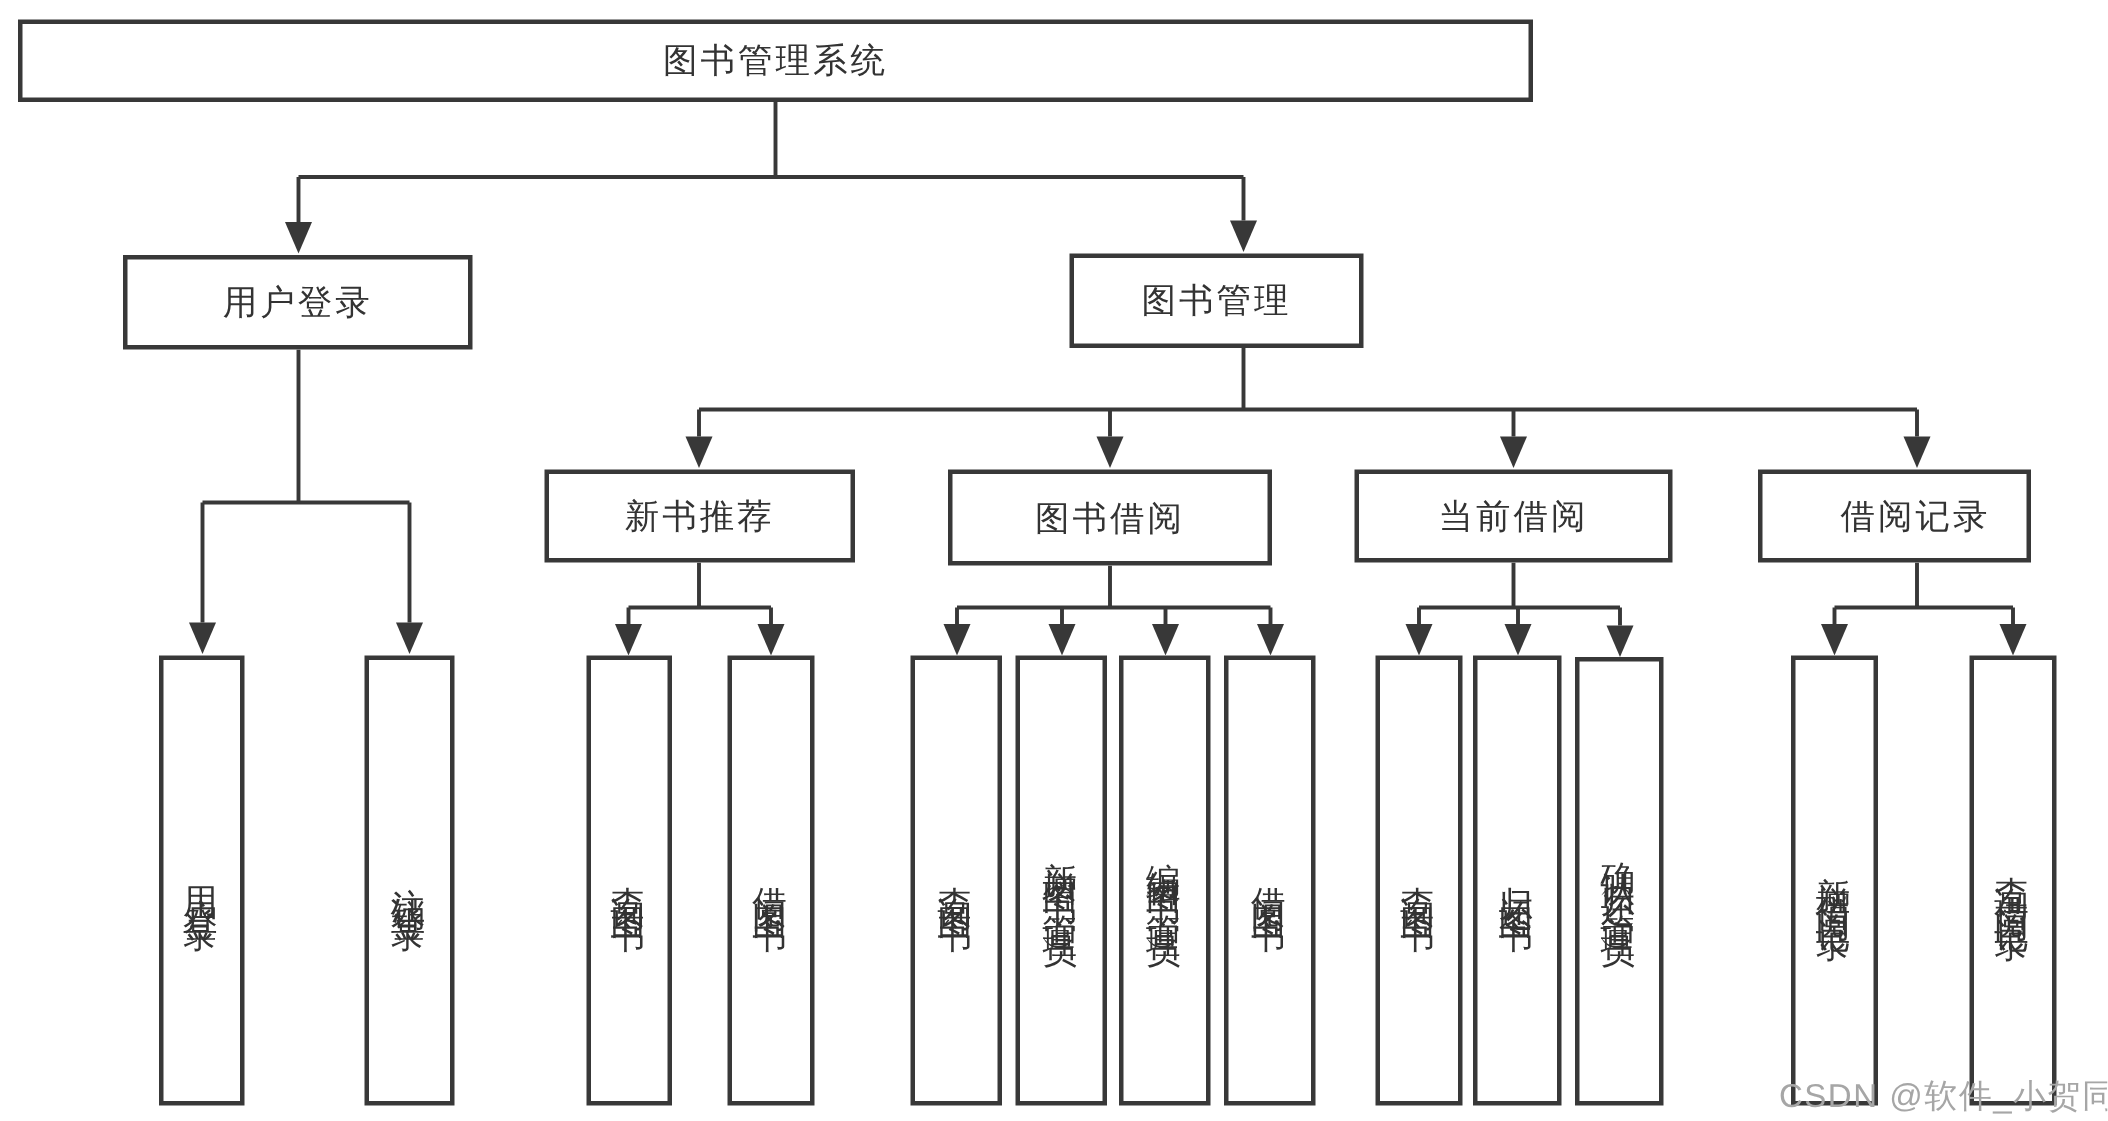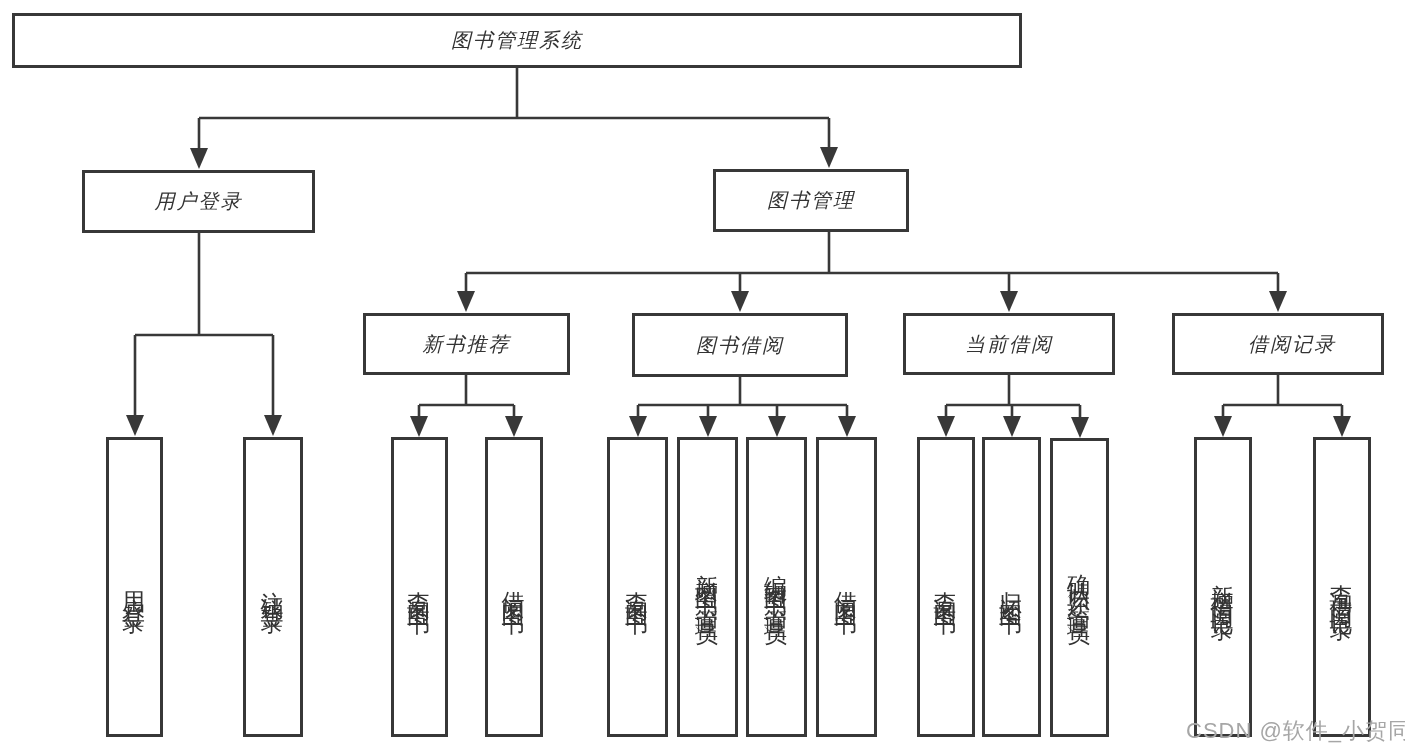--- a/index.html
+++ b/index.html
@@ -11,23 +11,22 @@
     overflow:hidden;
   }
   #connectors{position:absolute;left:0;top:0;z-index:1;}
   #connectors path{stroke:var(--line,#383838);stroke-width:2.6;fill:none;}
   #connectors polygon{fill:var(--line,#383838);stroke:none;}
   .hbox{
     position:absolute;z-index:2;
     border:3px solid var(--line,#383838);
     box-sizing:border-box;background:#fff;
     display:flex;align-items:center;justify-content:center;
-    font-size:20px;letter-spacing:2px;color:var(--text,#333);
+    font-size:23px;letter-spacing:2px;color:var(--text,#333);
     white-space:nowrap;
-    font-style:italic;
   }
   .leaf{
     position:absolute;z-index:2;top:437px;height:300px;
     border:3px solid var(--line,#383838);
     box-sizing:border-box;background:#fff;
     display:flex;align-items:center;justify-content:center;
     writing-mode:vertical-rl;text-orientation:mixed;
     font-size:23px;letter-spacing:7px;color:var(--text,#333);
   }
   #watermark{
@@ -91,21 +90,21 @@
 
   <div class="hbox" style="left:363px;top:313px;width:207px;height:62px;">
     <span>新书推荐</span>
   </div>
   <div class="hbox" style="left:632px;top:313px;width:216px;height:64px;">
     <span>图书借阅</span>
   </div>
   <div class="hbox" style="left:903px;top:313px;width:212px;height:62px;">
     <span>当前借阅</span>
   </div>
-  <div class="hbox" style="left:1172px;top:313px;width:212px;height:62px;padding-left:28px;">
+  <div class="hbox" style="left:1172px;top:313px;width:182px;height:62px;padding-left:28px;">
     <span>借阅记录</span>
   </div>
 
   <div class="leaf" style="left:106px;width:57px;">
     <span>用户登录</span>
   </div>
   <div class="leaf" style="left:243px;width:60px;">
     <span>注销登录</span>
   </div>
 

